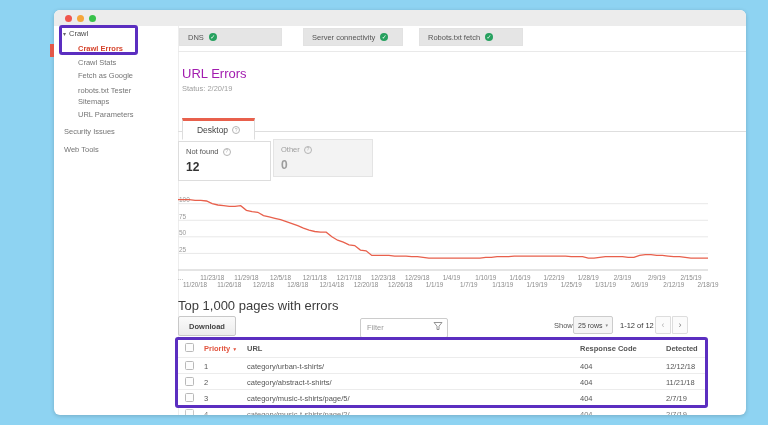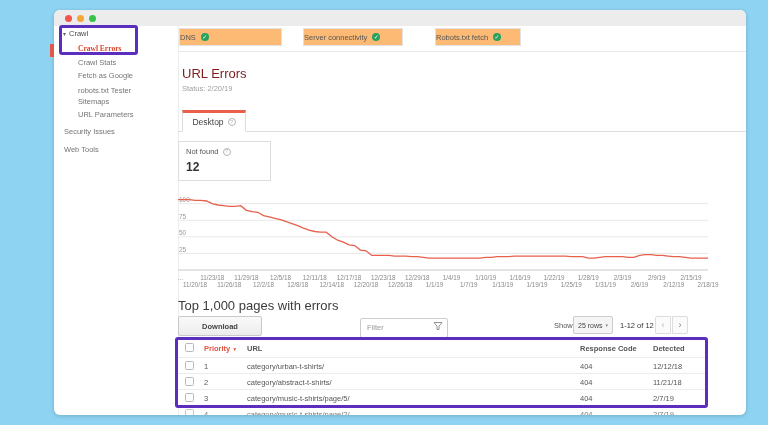--- a/index.html
+++ b/index.html
@@ -13,41 +13,41 @@
   .titlebar { position:absolute; left:0; top:0; width:100%; height:16px; background:#ececec; }
   .dot { position:absolute; top:5px; width:7px; height:7px; border-radius:50%; }
   .dot.r { left:11px; } .dot.y { left:23px; } .dot.g { left:35px; }
 
   
   #red-tick { position:absolute; left:50px; top:44px; width:4px; height:13px; background:#e25748; z-index:6; }
 
   
   .side-item { position:absolute; font-size:7.5px; color:#757575; cursor:pointer; white-space:nowrap; }
   .side-parent { color:#4a4a4a; }
-  .side-active { color:#d6442c; font-weight:bold;font-family:Liberation Serif, serif; }
+  .side-active { color:#d6442c; font-weight:bold; }
   .caret { font-size:6px; color:#666; margin-right:3px; }
   .ann-box { position:absolute; border:3px solid #5b2ec0; border-radius:3px; z-index:5; pointer-events:none; }
   #ann-sidebar { left:5px; top:15px; width:79px; height:30px; }
 
   .content-edge { position:absolute; left:124px; top:16px; bottom:0; width:0; border-left:1px solid #ededed; }
 
   
-  .stab { position:absolute; top:18px; height:18px; border:1px solid #e2e2e2; background:#fdba74;
-          display:flex; align-items:center; gap:5px; font-size:7.5px; color:#555; cursor:pointer; }
+  .stab { position:absolute; top:18px; height:18px; border:1px solid #e2e2e2; background:#e5e5e5;
+          display:flex; align-items:center; gap:5px; padding-left:8px; font-size:7.5px; color:#555; cursor:pointer; }
   .check-badge { display:inline-flex; align-items:center; justify-content:center; width:8px; height:8px;
                  border-radius:50%; background:#27a15f; color:#fff; font-size:6px; line-height:1; }
   .hdr-divider { position:absolute; left:124px; right:0; top:41px; height:1px; background:#e9e9e9; }
 
-  .page-title { position:absolute; left:128px; top:56px; font-size:13px; color:#7f1d1d; }
+  .page-title { position:absolute; left:128px; top:56px; font-size:13px; color:#a21caf; }
   .status-line { position:absolute; left:128px; top:74px; font-size:7.5px; color:#9e9e9e; }
 
   
   .devtab-border { position:absolute; left:124px; right:0; top:121px; height:1px; background:#dedede; }
   .devtab { position:absolute; display:flex; align-items:center; justify-content:center; gap:4px; cursor:pointer; font-size:8.5px; }
-  #tab-desktop { left:128px; top:100px; width:64px; height:22px; background:#fff; z-index:2;
+  #tab-desktop { left:128px; top:108px; width:73px; height:22px; background:#fff; z-index:2;
                  border:1px solid #ddd; border-top:3px solid #e8604c; border-bottom:1px solid #fff; color:#444; }
   #tab-smartphone { left:212px; top:102px; width:80px; height:18px; color:#8a8a8a; }
   .help-icon { display:inline-flex; align-items:center; justify-content:center; width:8px; height:8px;
                border:1px solid #b5b5b5; border-radius:50%; color:#b0b0b0; font-size:5px; line-height:1; }
 
   
   .card { position:absolute; padding:5px 7px; cursor:pointer; }
   #card-notfound { left:124px; top:131px; width:93px; height:40px; border:1px solid #ddd; background:#fff; }
   #card-other { left:219px; top:129px; width:100px; height:38px; border:1px solid #e4e4e4; background:#f3f3f3; }
   .card-label { font-size:7.5px; color:#555; display:flex; align-items:center; gap:4px; }
@@ -59,21 +59,21 @@
   #chart-svg { position:absolute; left:124px; top:186px; width:530px; height:76px; overflow:visible; }
   #axis-labels { position:absolute; left:124px; top:264px; width:530px; height:15px; font-size:6.3px; color:#8a8a8a; }
   .axl { position:absolute; white-space:nowrap; transform:translateX(-50%); }
   .axl.row-top { top:0; } .axl.row-bot { top:7px; }
   .axl.noshift { transform:none; }
 
   
   .tbl-heading { position:absolute; left:124px; top:288px; font-size:13px; color:#3c3c3c; }
   .btn { position:absolute; top:306px; height:20px; display:flex; align-items:center; justify-content:center;
          border-radius:2px; font-size:7.5px; cursor:pointer; }
-  #btn-download { left:124px; width:84px; background:linear-gradient(#fafafa,#ececec); border:1px solid #c8c8c8; color:#444; font-weight:bold; }
+  #btn-download { left:124px; width:58px; background:linear-gradient(#fafafa,#ececec); border:1px solid #c8c8c8; color:#444; font-weight:bold; }
   #btn-markfixed { left:195px; width:102px; background:#eb9d91; border:1px solid #e08d81; color:#fdeae6; font-weight:bold; letter-spacing:.2px; }
   #filter-wrap { position:absolute; left:306px; top:306px; width:88px; height:20px; }
   #filter-input { width:100%; height:100%; border:1px solid #ccc; border-radius:2px; padding:0 18px 0 6px;
                   font-size:7.5px; font-family:inherit; color:#555; }
   #filter-input::placeholder { color:#999; }
   .funnel { position:absolute; right:5px; top:5px; }
 
   .show-label { position:absolute; left:500px; top:311px; font-size:7.5px; color:#555; }
   #rows-select { position:absolute; left:519px; top:306px; width:40px; height:18px; background:#f5f5f5;
                  border:1px solid #ccc; border-radius:2px; display:flex; align-items:center; justify-content:center;
@@ -83,21 +83,21 @@
   .pg-btn { position:absolute; top:306px; width:16px; height:18px; border:1px solid #ddd; background:#fbfbfb;
             display:flex; align-items:center; justify-content:center; font-size:9px; cursor:pointer; }
   #pg-prev { left:601px; color:#b5b5b5; border-radius:2px 0 0 2px; }
   #pg-next { left:618px; color:#7d7d7d; border-radius:0 2px 2px 0; }
 
   #ann-table { left:121px; top:327px; width:533px; height:71px; background:#fff; pointer-events:auto; }
   .trow { position:relative; height:16px; border-top:1px solid #ececec; font-size:7.5px; color:#555; cursor:pointer; }
   .trow.head { height:17px; border-top:none; font-weight:bold; color:#555; }
   .tc { position:absolute; top:4px; white-space:nowrap; }
   .tc-check { left:7px; top:3px; width:9px; height:9px; border:1px solid #b9b9b9; border-radius:1.5px; background:#fdfdfd; }
-  .tc-pri { left:26px; } .tc-url { left:69px; } .tc-code { left:402px; } .tc-det { left:475px; }
+  .tc-pri { left:26px; } .tc-url { left:69px; } .tc-code { left:402px; } .tc-det { left:488px; }
   .head .tc-pri { color:#e2543f; }
   .sort-caret { font-size:5px; color:#e2543f; }
   #partial-row { position:absolute; left:124px; top:396px; width:527px; height:12px; opacity:.8; }
   #partial-row .trow { border-top:none; }
 </style>
 </head>
 <body>
 
 <div id="red-tick"></div>
 
@@ -123,41 +123,48 @@
   <div class="content-edge"></div>
 
   <div class="stab" style="left:125px; width:103px;">
     <span>DNS</span>
     <span class="check-badge">✓</span>
   </div>
   <div class="stab" style="left:249px; width:100px;">
     <span>Server connectivity</span>
     <span class="check-badge">✓</span>
   </div>
-  <div class="stab" style="left:365px; width:86px;margin-left:16px;">
+  <div class="stab" style="left:365px; width:104px;">
     <span>Robots.txt fetch</span>
     <span class="check-badge">✓</span>
   </div>
   <div class="hdr-divider"></div>
 
   <div class="page-title">URL Errors</div>
   <div class="status-line">Status: 2/20/19</div>
 
   <div class="devtab-border"></div>
   <div class="devtab" id="tab-desktop">
     <span>Desktop</span>
     <span class="help-icon">?</span>
   </div>
 
   <div class="card" id="card-notfound">
     <div class="card-label">
         <span>Not found</span>
       <span class="help-icon">?</span>
       </div>
     <div class="card-value">12</div>
+  </div>
+  <div class="card" id="card-other">
+    <div class="card-label">
+        <span>Other</span>
+      <span class="help-icon">?</span>
+      </div>
+    <div class="card-value">0</div>
   </div>
 
   <svg id="chart-svg" viewBox="0 0 530 76">
       <line x1="0" y1="57.41818181818182" x2="530" y2="57.41818181818182" stroke="#e8e8e8" stroke-width="1"></line>
       <text x="1" y="55.91818181818182" font-size="6.5" fill="#9a9a9a">25</text>
       <line x1="0" y1="40.836363636363636" x2="530" y2="40.836363636363636" stroke="#e8e8e8" stroke-width="1"></line>
       <text x="1" y="39.336363636363636" font-size="6.5" fill="#9a9a9a">50</text>
       <line x1="0" y1="24.254545454545458" x2="530" y2="24.254545454545458" stroke="#e8e8e8" stroke-width="1"></line>
       <text x="1" y="22.754545454545458" font-size="6.5" fill="#9a9a9a">75</text>
       <line x1="0" y1="7.672727272727272" x2="530" y2="7.672727272727272" stroke="#e8e8e8" stroke-width="1"></line>

